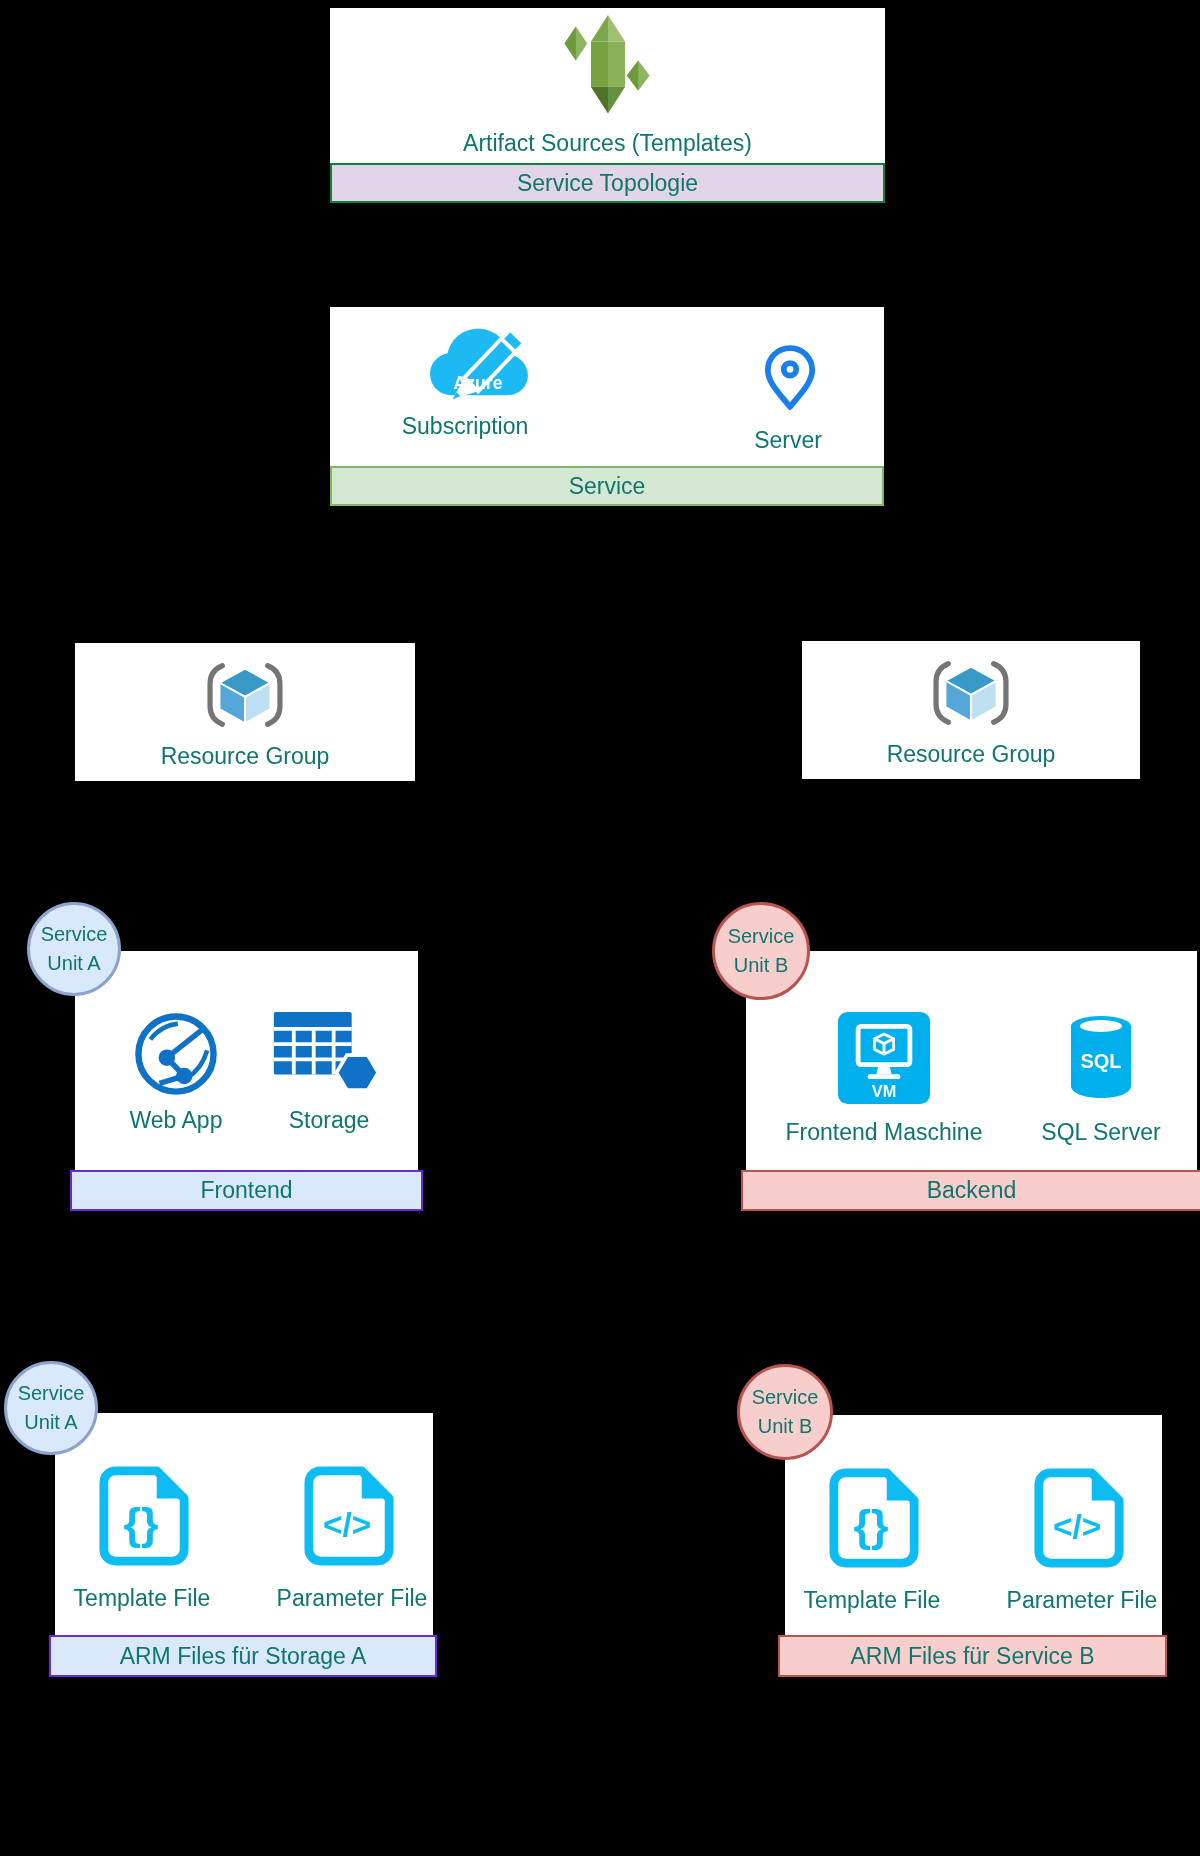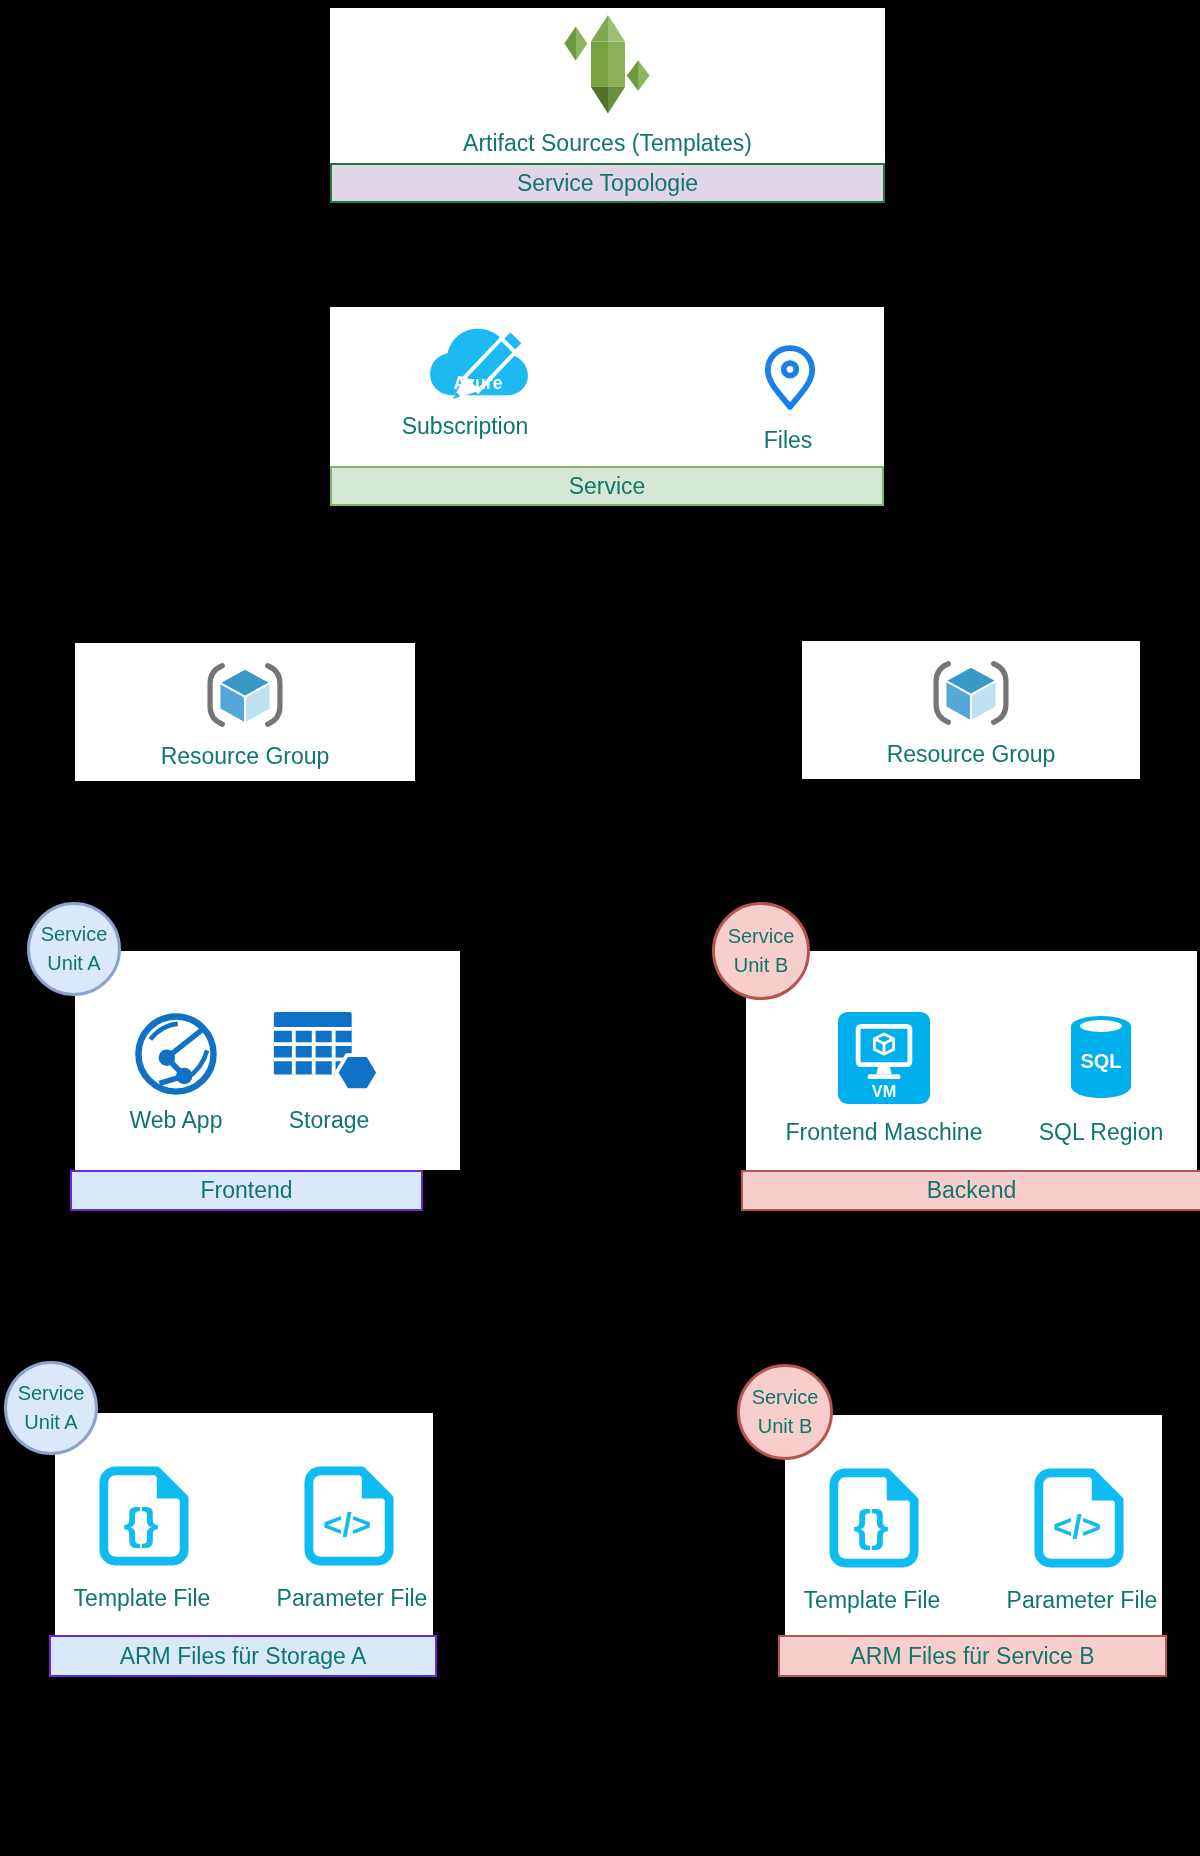--- a/index.html
+++ b/index.html
@@ -35,21 +35,21 @@
   #service-banner{left:330px;top:466px;width:554px;height:40px;}
 
   
   #rg-left-box{left:75px;top:643px;width:340px;height:138px;}
   #rg-right-box{left:802px;top:641px;width:338px;height:138px;}
   .rg-icon{left:50%;top:18px;transform:translateX(-50%);}
   .rg-label{left:0;bottom:10px;width:100%;}
 
   
   #circle-a1{left:27px;top:902px;width:94px;height:94px;}
-  #frontend-box{left:75px;top:951px;width:343px;height:219px;padding-left:42px;}
+  #frontend-box{left:75px;top:951px;width:343px;height:219px;}
   #webapp-icon{left:57px;top:59px;}
   #storage-icon{left:196px;top:58px;}
   #webapp-label{left:31px;top:156px;width:140px;}
   #storage-label{left:184px;top:156px;width:140px;}
   #frontend-banner{left:70px;top:1170px;width:353px;height:41px;}
 
   
   #circle-b1{left:712px;top:902px;width:98px;height:98px;}
   #backend-box{left:746px;top:951px;width:451px;height:219px;}
   #vm-icon{left:92px;top:61px;}
@@ -102,21 +102,21 @@
       <polygon points="78,22 87,13 101,27 92,36" fill="#1cb9f2" stroke="#fff" stroke-width="4"></polygon>
       <polygon points="40,62 54,76 28,84" fill="#fff"></polygon>
       <polygon points="32,77 28,84 36,81" fill="#1cb9f2"></polygon>
       <text x="54" y="74" text-anchor="middle" font-size="18" font-weight="bold" fill="#fff">Azure</text>
     </svg>
     <div class="lbl" id="subscription-label">Subscription</div>
     <svg class="icon" id="region-icon" width="54" height="68" viewBox="0 0 56 70">
       <path d="M28,4 C15,4 5,14 5,27 C5,39 16,50 28,65 C40,50 51,39 51,27 C51,14 41,4 28,4 Z" fill="none" stroke="#1a7fe8" stroke-width="6" stroke-linejoin="round"></path>
       <circle cx="28" cy="26" r="6.5" fill="none" stroke="#1a7fe8" stroke-width="6"></circle>
     </svg>
-    <div class="lbl" id="region-label">Files</div>
+    <div class="lbl" id="region-label">Server</div>
   </div>
   <div class="banner green" id="service-banner">
     <span>Service</span>
   </div>
 
   <div class="box" id="rg-left-box">
     <svg class="icon rg-icon" width="86" height="68" viewBox="0 0 90 72">
       <path d="M21,5 C11,9 8,16 8,24 V48 C8,56 11,63 21,67" fill="none" stroke="#757575" stroke-width="5.5" stroke-linecap="round"></path>
       <path d="M69,5 C79,9 82,16 82,24 V48 C82,56 79,63 69,67" fill="none" stroke="#757575" stroke-width="5.5" stroke-linecap="round"></path>
       <polygon points="45,8 72,23 45,38 18,23" fill="#3999c6" stroke="#fff" stroke-width="2"></polygon>
@@ -183,21 +183,21 @@
       <rect x="31" y="65" width="34" height="5" rx="2" fill="#fff"></rect>
       <text x="48" y="89" text-anchor="middle" font-size="17" font-weight="bold" fill="#fff">VM</text>
     </svg>
     <div class="lbl" id="vm-label">Frontend Maschine</div>
     <svg class="icon" id="sql-icon" width="66" height="86" viewBox="0 0 66 86">
       <path d="M3,12 V72 C3,79 16,84 33,84 C50,84 63,79 63,72 V12 Z" fill="#00b0ec"></path>
       <ellipse cx="33" cy="12" rx="30" ry="10" fill="#00b0ec"></ellipse>
       <ellipse cx="33" cy="12" rx="21" ry="6" fill="#fff"></ellipse>
       <text x="33" y="54" text-anchor="middle" font-size="20" font-weight="bold" fill="#fff">SQL</text>
     </svg>
-    <div class="lbl" id="sql-label">SQL Region</div>
+    <div class="lbl" id="sql-label">SQL Server</div>
   </div>
   <div class="banner red" id="backend-banner">
     <span>Backend</span>
   </div>
 
   <div class="circle bluec" id="circle-a2">
     <span>Service</span>
     <span>Unit A</span>
   </div>
   <div class="box" id="arm-a-box">

